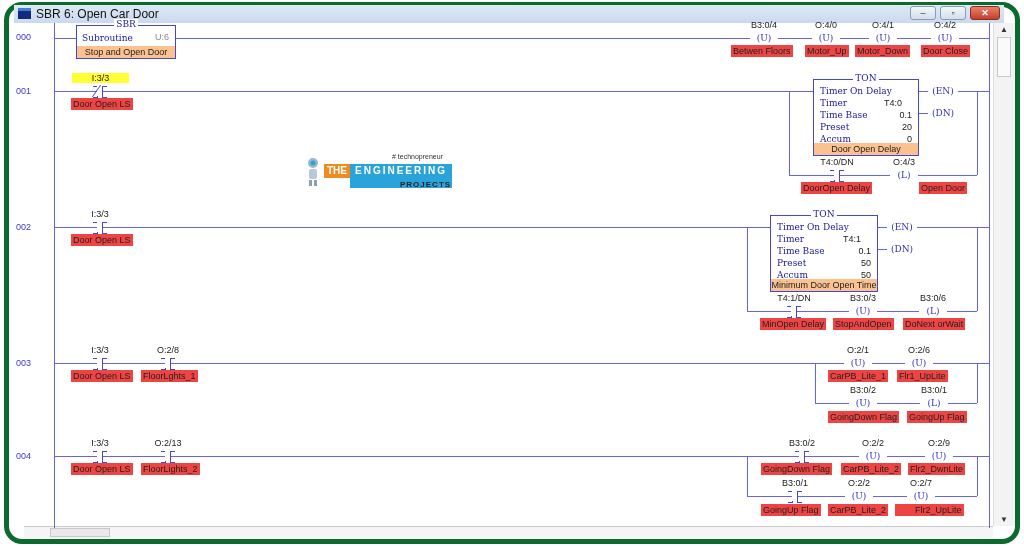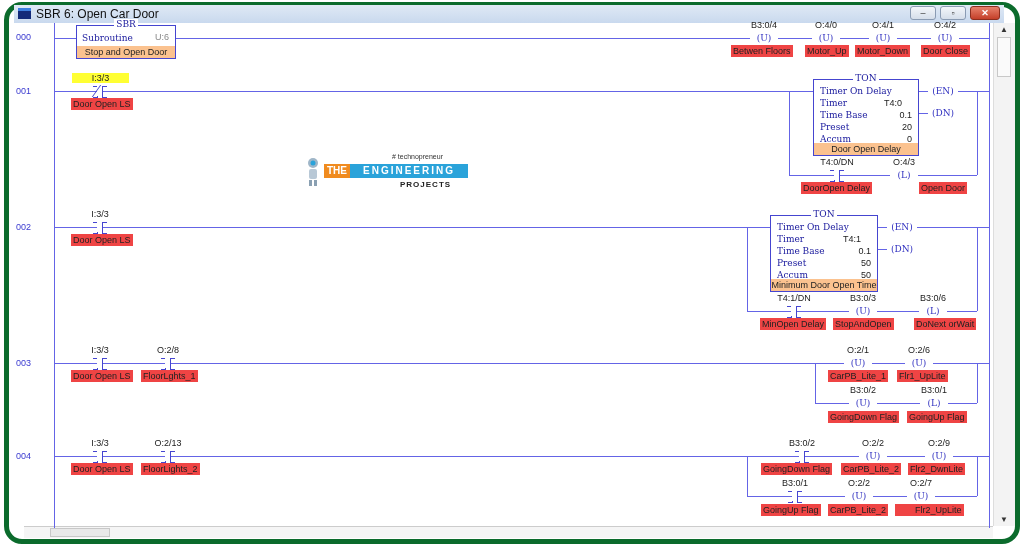--- a/index.html
+++ b/index.html
@@ -48,21 +48,21 @@
   .box .btitle { position: absolute; top: -7px; left: 0; width: 100%; text-align: center; }
   .box .btitle span { background: #fff; padding: 0 2px; }
   .box .row { position: absolute; left: 6px; right: 6px; height: 12px; line-height: 12px; }
   .box .row .v { position: absolute; right: 0; font-family: "Liberation Sans", sans-serif; color: #222; text-align: center; }
   .box .bfoot { position: absolute; left: 0; right: 0; bottom: 0; height: 12px; background: #fbc28f; color: #222; font-family: "Liberation Sans", sans-serif; text-align: center; line-height: 12px; font-size: 9px; }
   .box .u6 { position: absolute; right: 6px; font-family: "Liberation Sans", sans-serif; color: #888; }
 
   .logo { position: absolute; left: 306px; top: 153px; width: 140px; height: 42px; }
   .logo .hash { position: absolute; left: 86px; top: 0; font-size: 7px; color: #333; }
   .logo .the { position: absolute; left: 18px; top: 11px; height: 14px; padding: 0 3px; background: #f08b1f; color: #fff; font-weight: bold; font-size: 10px; line-height: 14px; }
-  .logo .eng { position: absolute; left: 44px; top: 11px; height: 14px; padding: 0 13px; background: #2aa3da; color: #fff; font-weight: bold; font-size: 10px; line-height: 14px; letter-spacing: 2px; }
+  .logo .eng { position: absolute; left: 44px; top: 11px; height: 24px; padding: 0 5px; background: #2aa3da; color: #fff; font-weight: bold; font-size: 10px; line-height: 14px; letter-spacing: 2px; }
   .logo .proj { position: absolute; left: 94px; top: 27px; font-weight: bold; font-size: 8px; color: #222; letter-spacing: 1px; }
   .logo .robot { position: absolute; left: 0; top: 4px; width: 14px; height: 30px; }
 </style>
 </head>
 <body>
 
 <div class="frame"></div>
 
 <div class="titlebar" style="left:14px; top:5px; width:990px;">
   <span class="app-icon"></span>
@@ -193,21 +193,21 @@
   <span class="addr" style="left:772px; top:293px; width:44px;">T4:1/DN</span>
   <div class="contact" style="left:783px; top:306px;">
       <span class="contact-bg"></span>
     </div>
   <span class="tag" style="left:760px; top:318px;">MinOpen Delay</span>
   <span class="addr" style="left:843px; top:293px; width:40px;">B3:0/3</span>
   <span class="coil" style="left:849px; top:305px; width:28px;">(U)</span>
   <span class="tag" style="left:833px; top:318px;">StopAndOpen</span>
   <span class="addr" style="left:913px; top:293px; width:40px;">B3:0/6</span>
   <span class="coil" style="left:919px; top:305px; width:28px;">(L)</span>
-  <span class="tag" style="left:903px; top:318px;margin-left:11px;">DoNext orWait</span>
+  <span class="tag" style="left:903px; top:318px;">DoNext orWait</span>
 </div>
 
 <div>
   <span class="rung-num" style="top:358px;">003</span>
   <div class="line hl" style="left:54px; top:363px; width:935px;"></div>
   <span class="addr" style="left:88px; top:345px; width:24px;">I:3/3</span>
   <div class="contact" style="left:89px; top:358px;">
       <span class="contact-bg"></span>
     </div>
   <span class="tag" style="left:71px; top:370px;">Door Open LS</span>

